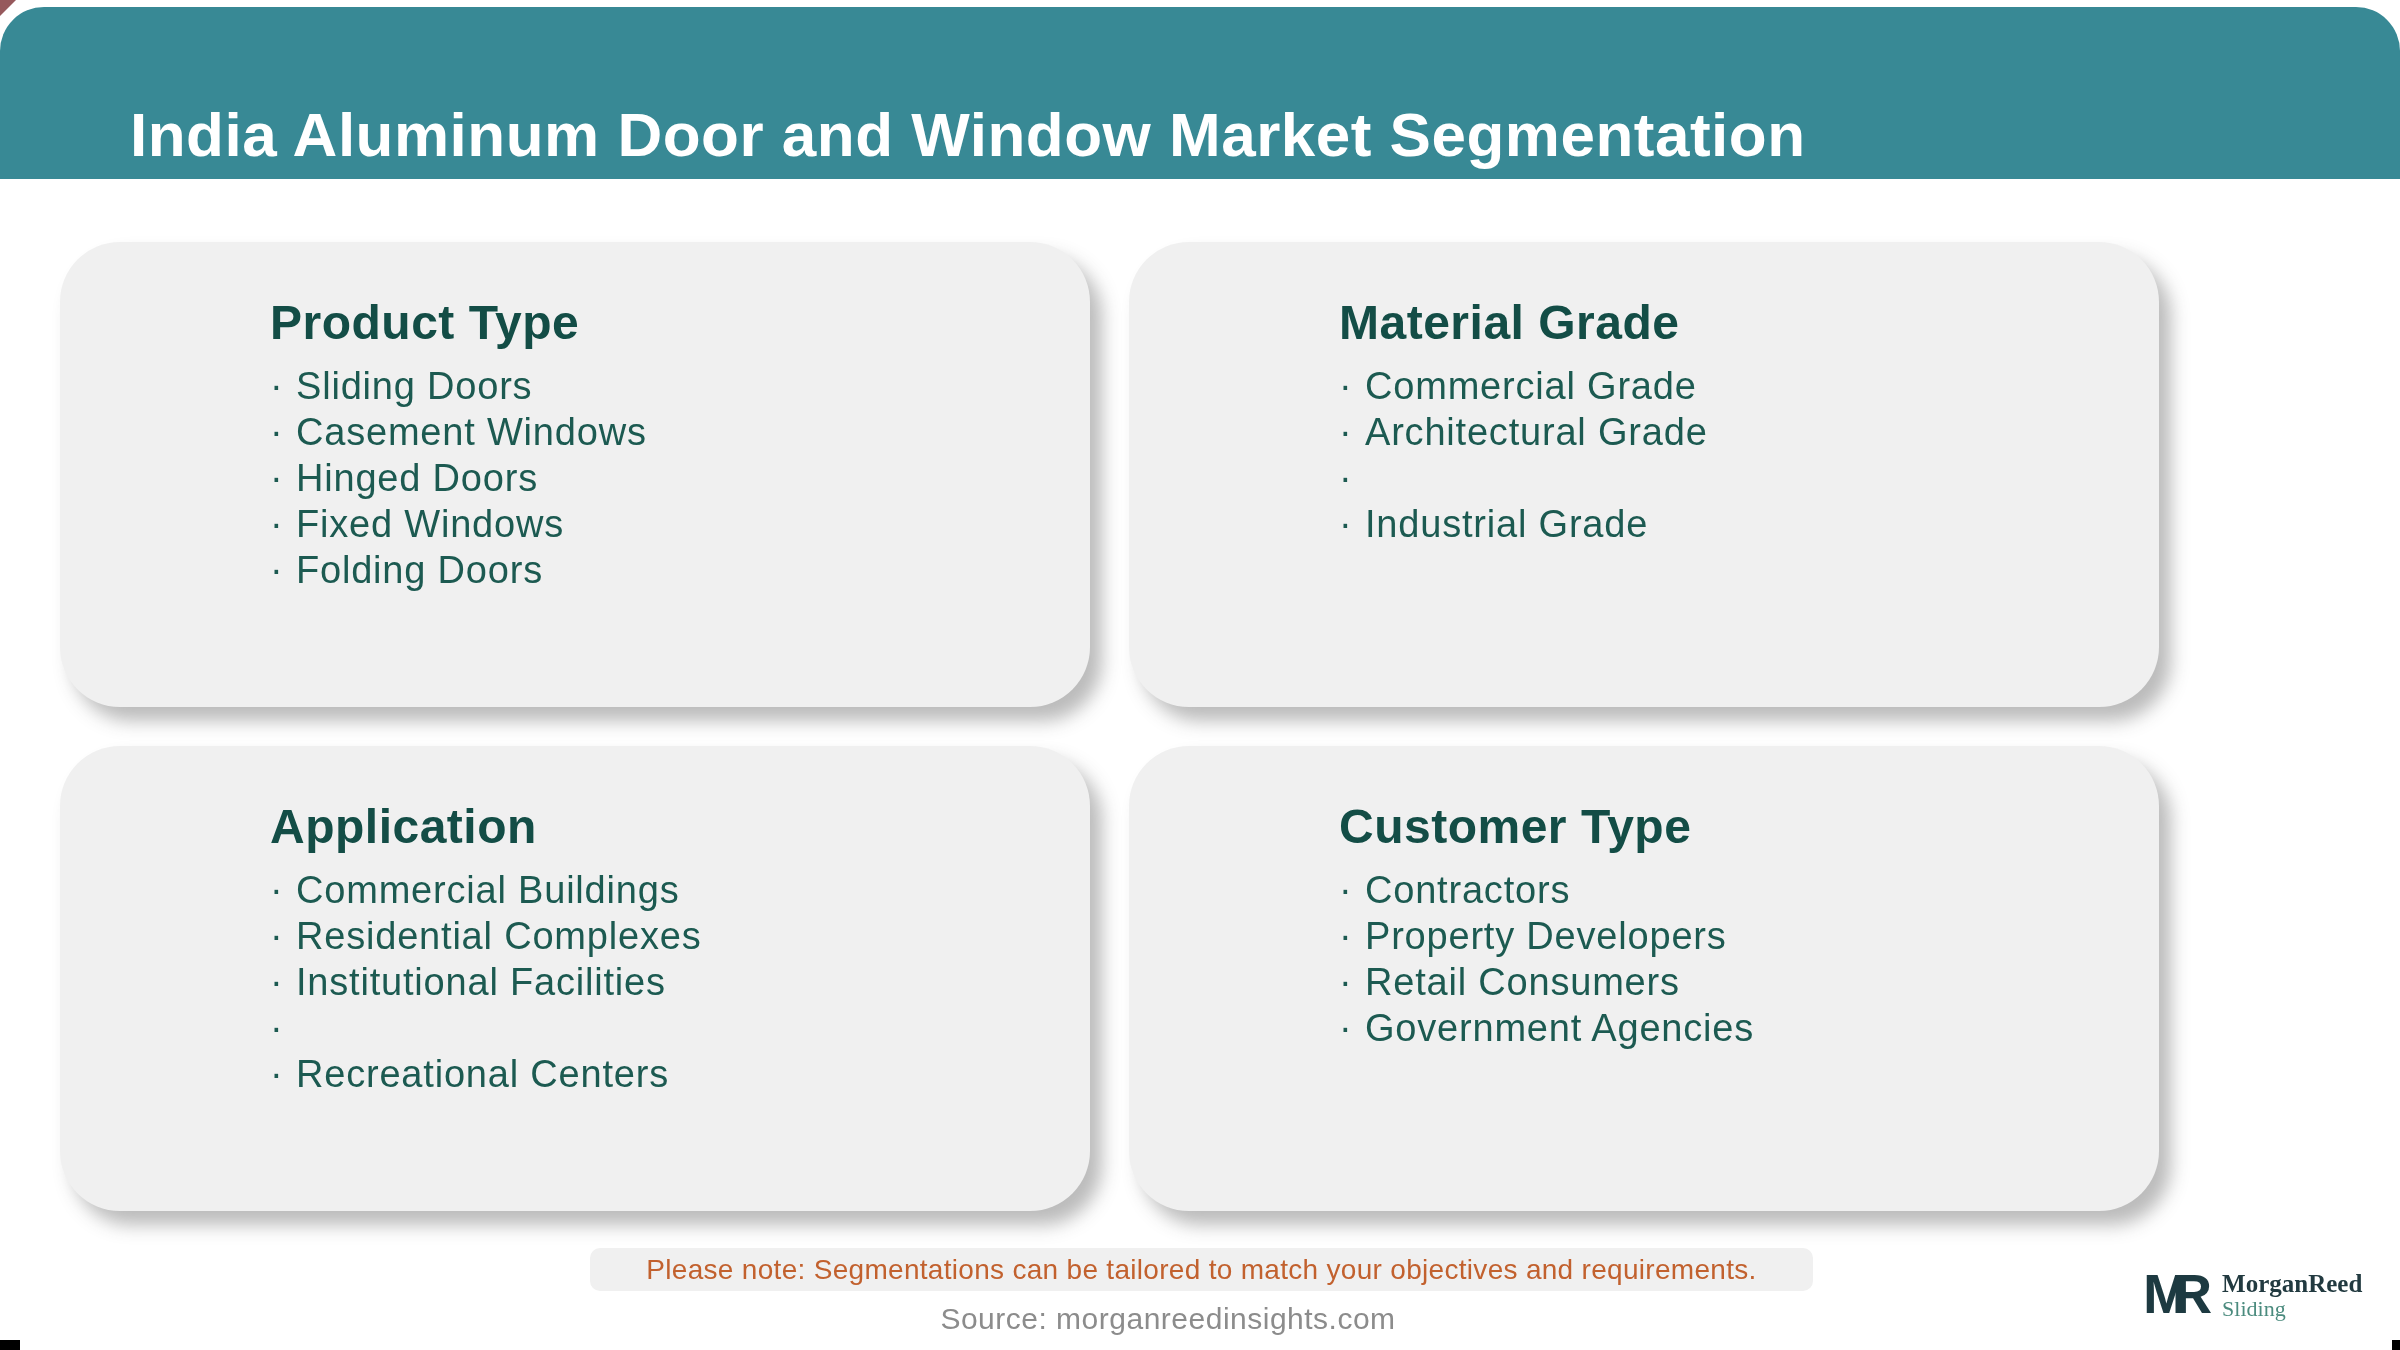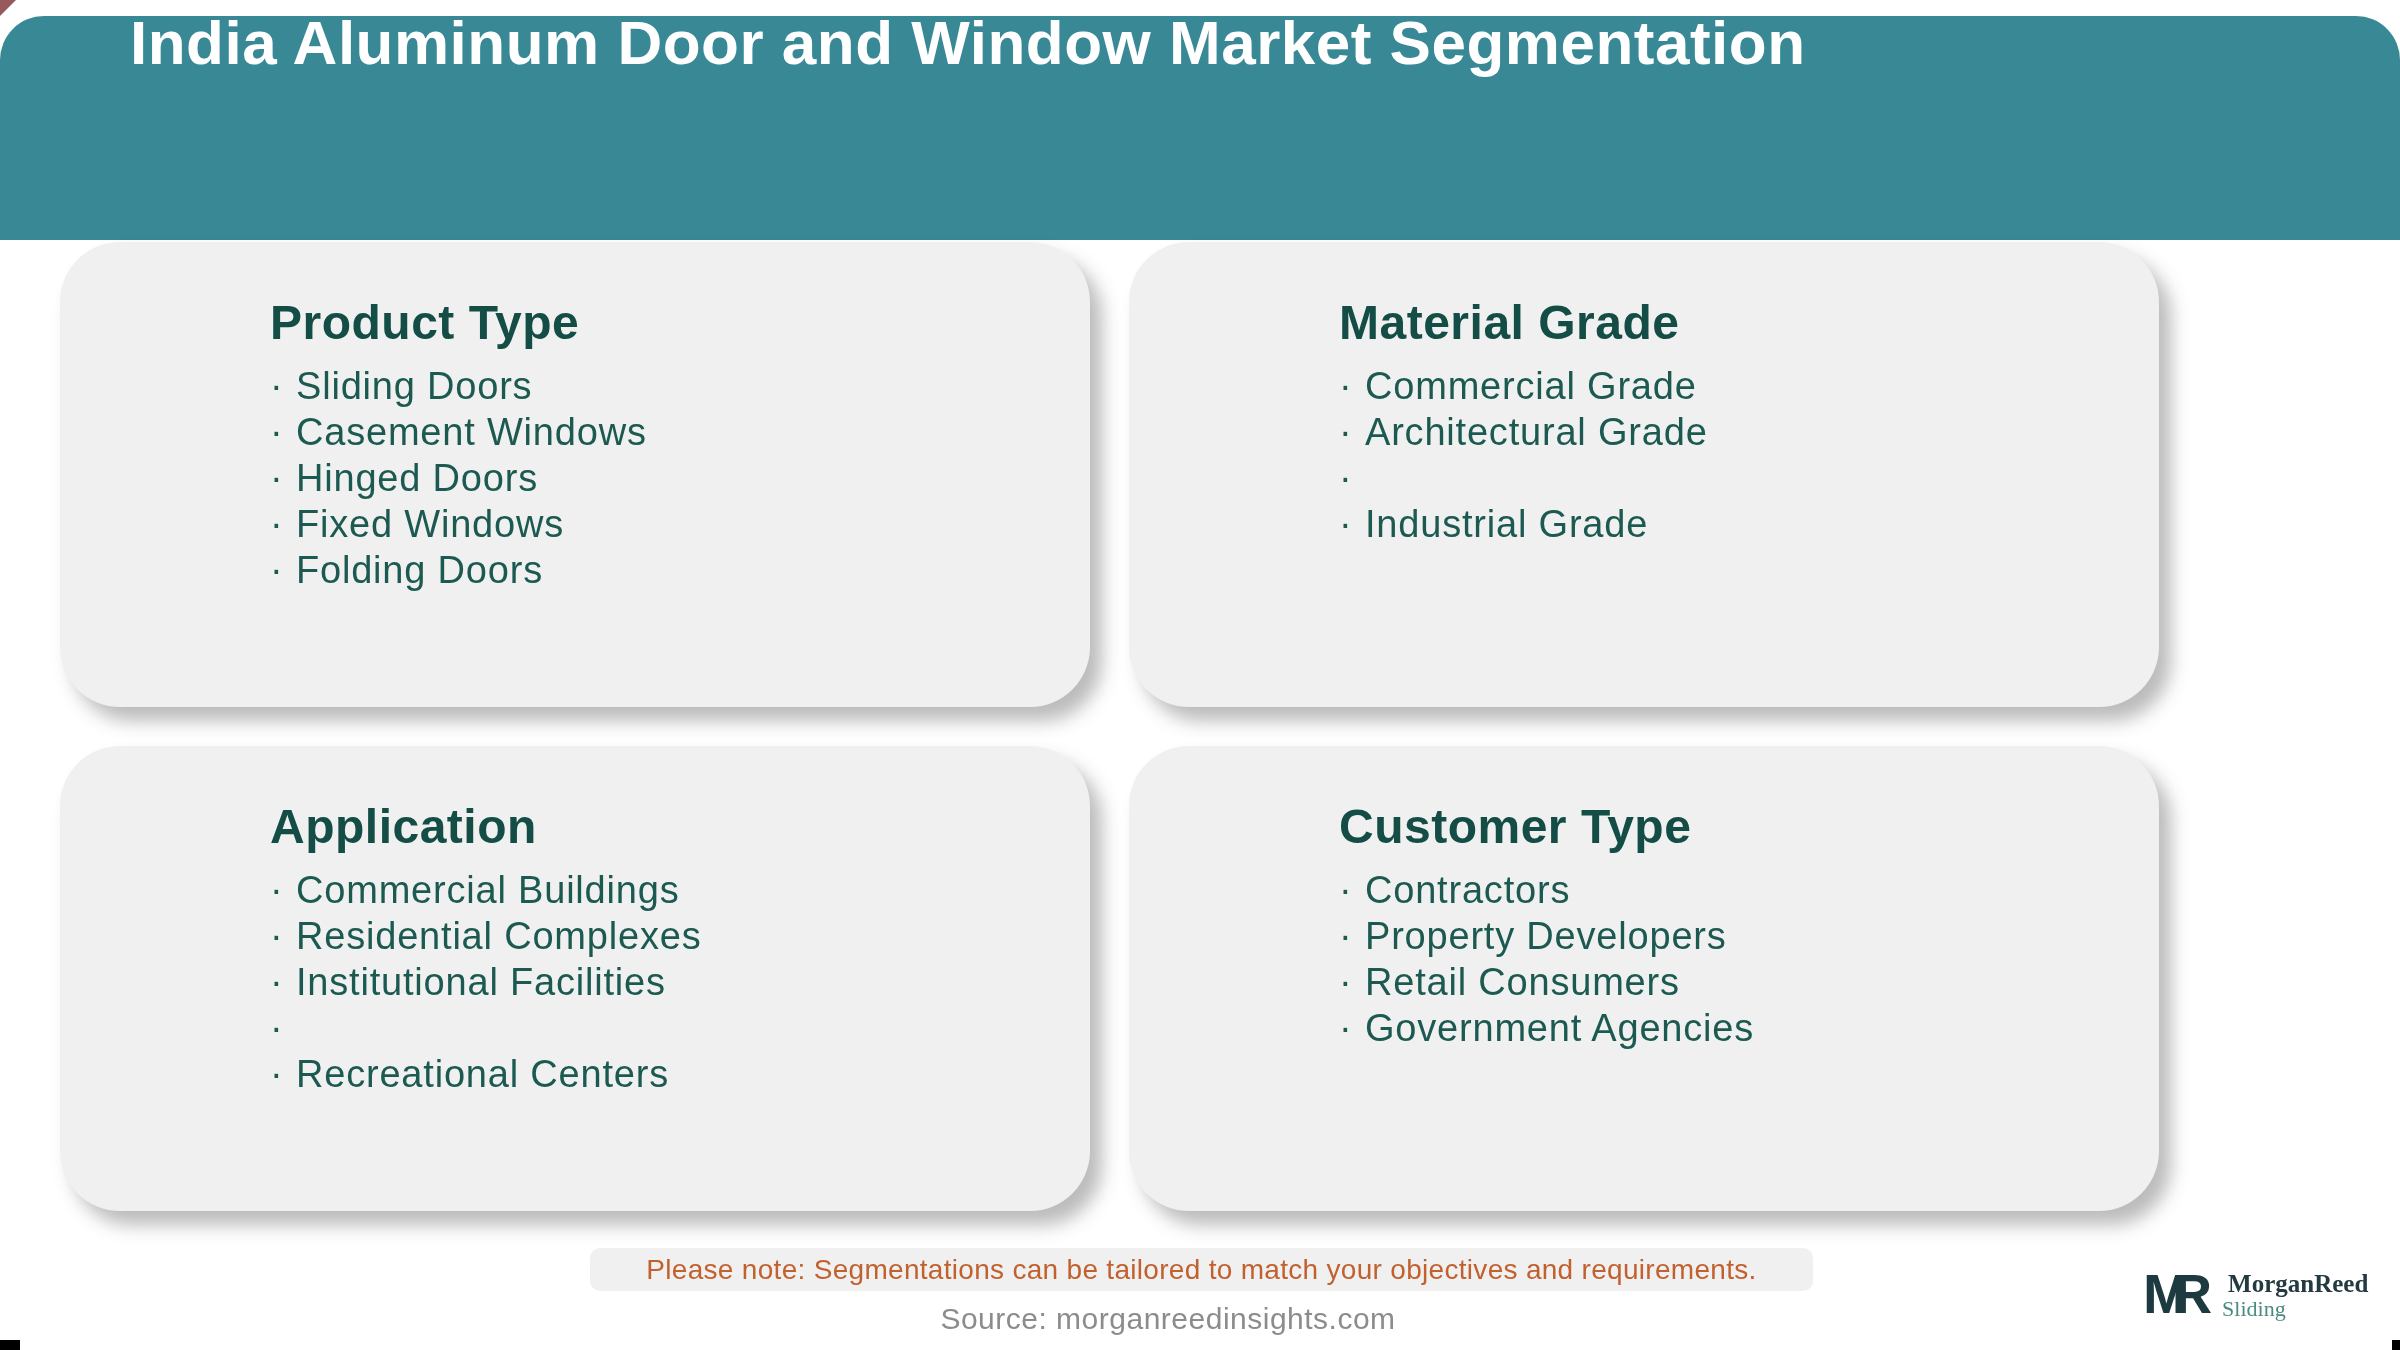--- a/index.html
+++ b/index.html
@@ -14,27 +14,27 @@
   .stage {
     position: relative;
     width: 2400px;
     height: 1350px;
     background: #ffffff;
   }
 
   
   .header {
     position: absolute;
-    top: 16px; left: 0;
+    top: 7px; left: 0;
     width: 2400px;
-    height: 224px;
+    height: 172px;
     background: var(--header_bg);
     border-radius: 44px 44px 0 0;
     display: flex;
-    align-items: flex-start;
+    align-items: flex-end;
   }
   .header .title {
     padding-left: 130px;
     position: relative;
     top: -9px;
     font-size: 62px;
     font-weight: 700;
     letter-spacing: 0.5px;
     color: var(--title_text);
     white-space: nowrap;
@@ -142,21 +142,21 @@
   .logo-text {
     margin-left: 10px;
     font-family: "Liberation Serif", "DejaVu Serif", serif;
   }
   .brand-line {
     font-size: 25px;
     line-height: 27px;
     color: var(--logo_text_dark);
     white-space: nowrap;
   }
-  .brand-line .brand-bold { font-weight: 700; margin-left: 6px; }
+  .brand-line .brand-bold { font-weight: 700; }
   .brand-line .brand-regular { font-weight: 700; }
   .brand-sub {
     font-size: 22px;
     line-height: 23px;
     color: var(--logo_teal);
   }
 
   
   .corner-artifact-tl {
     position: absolute;

